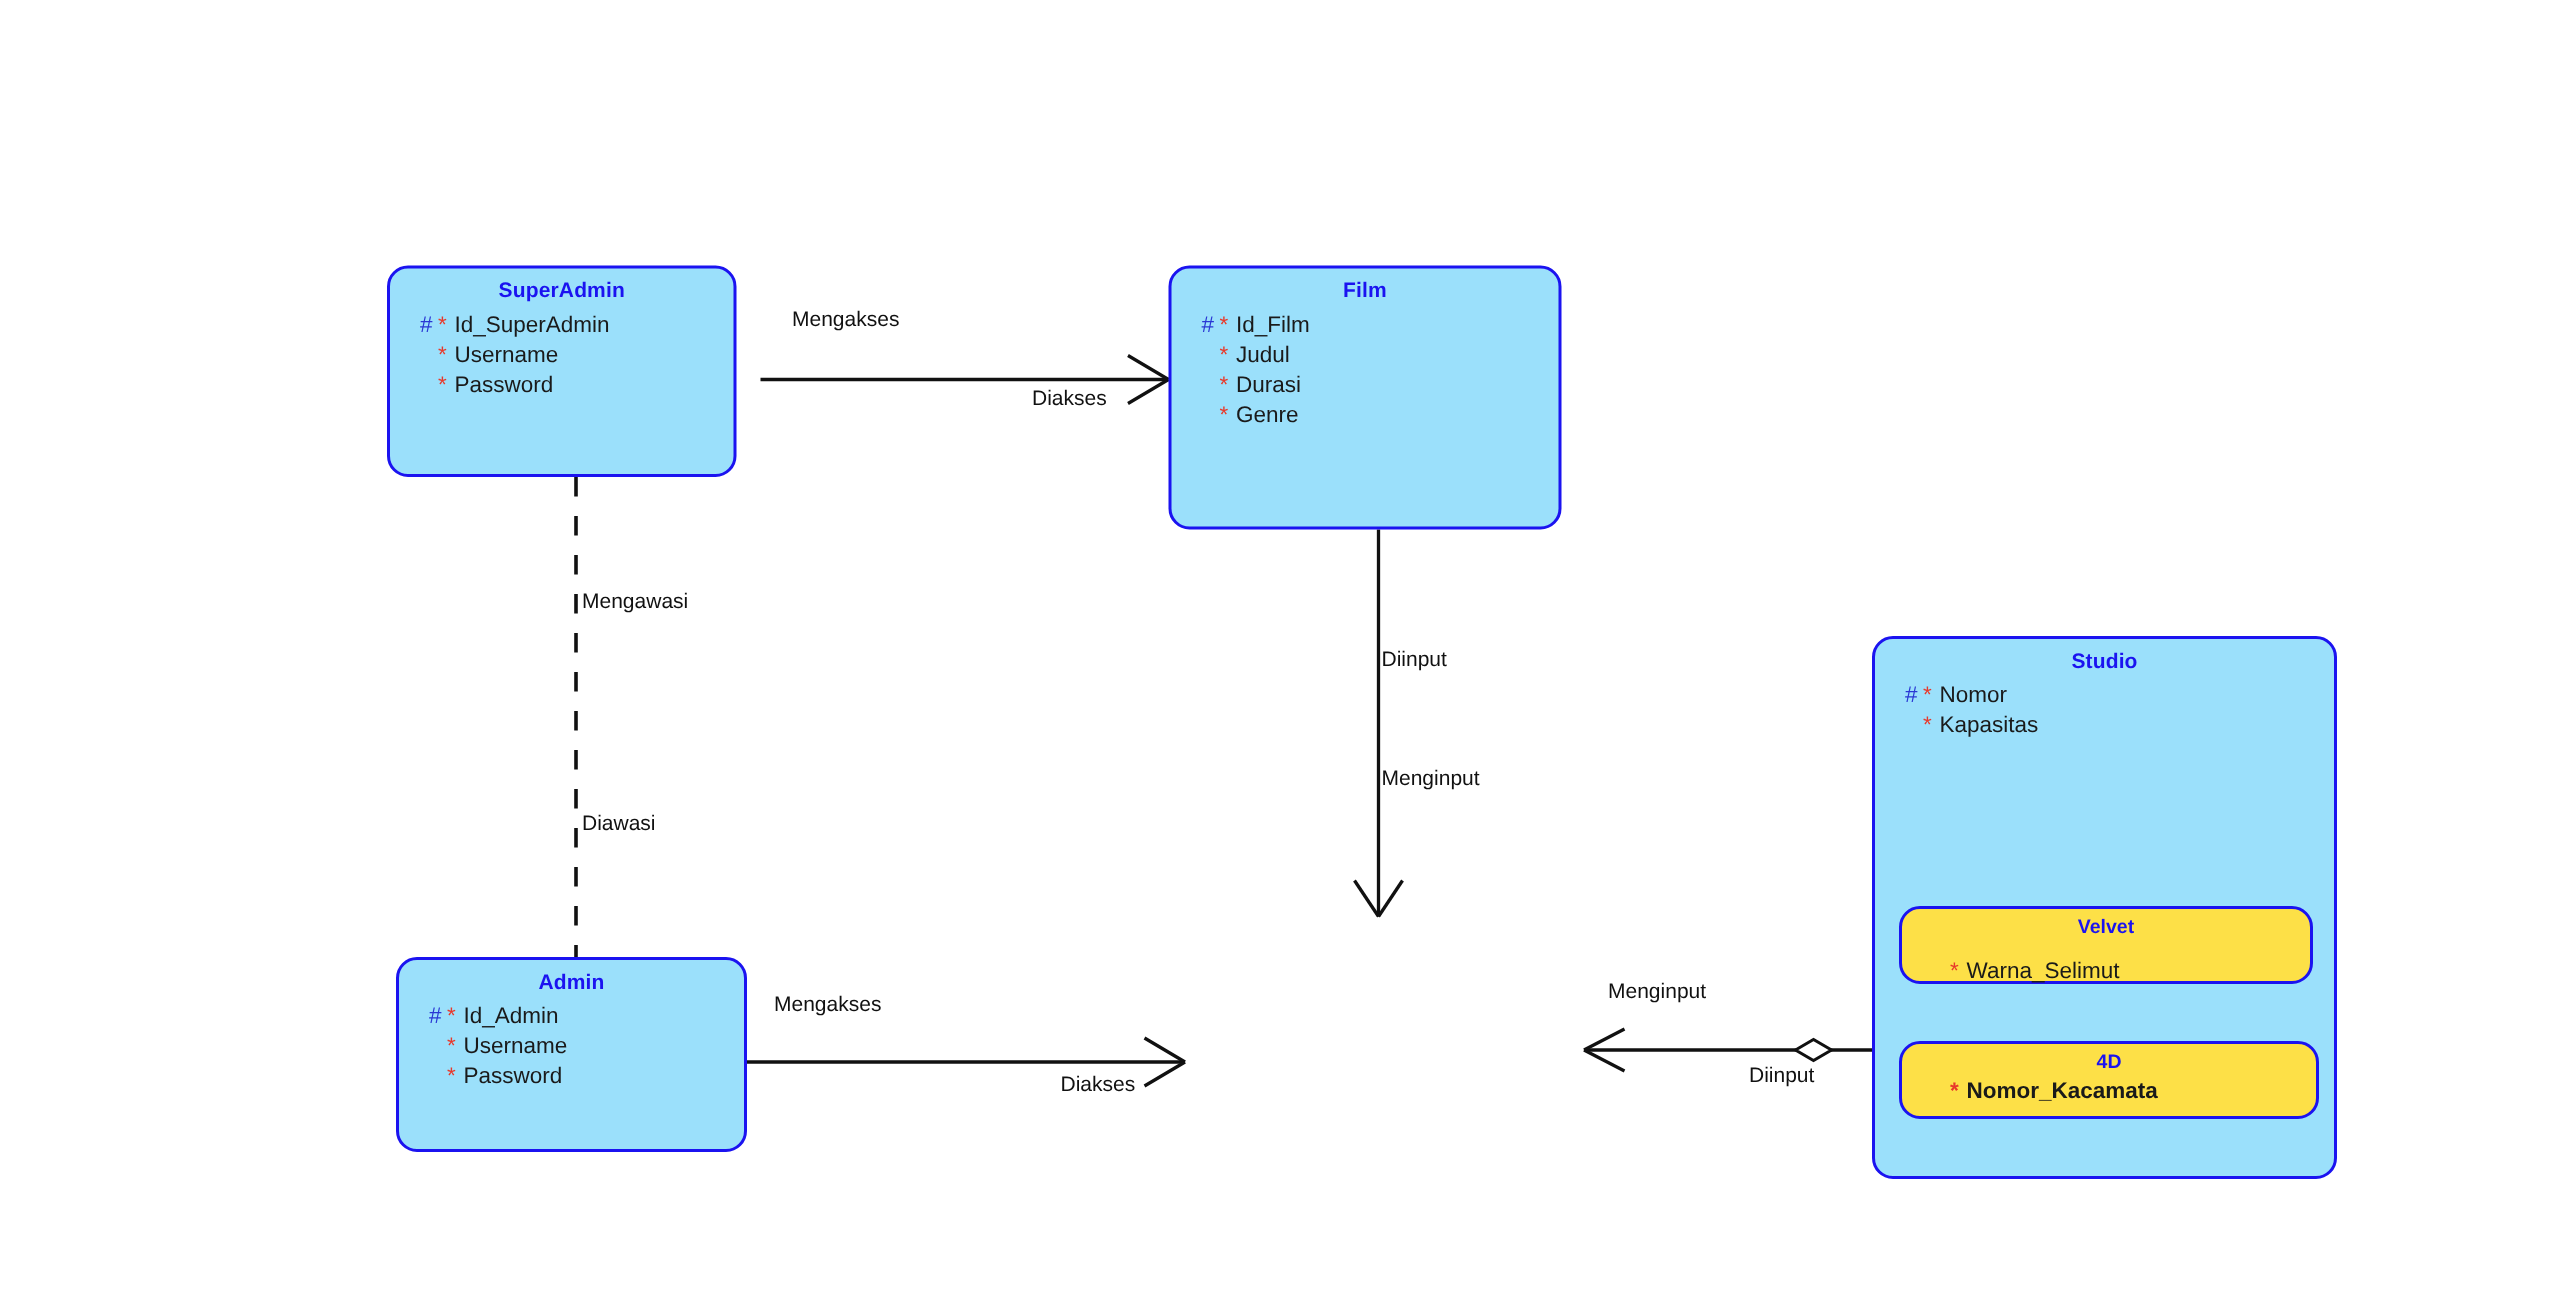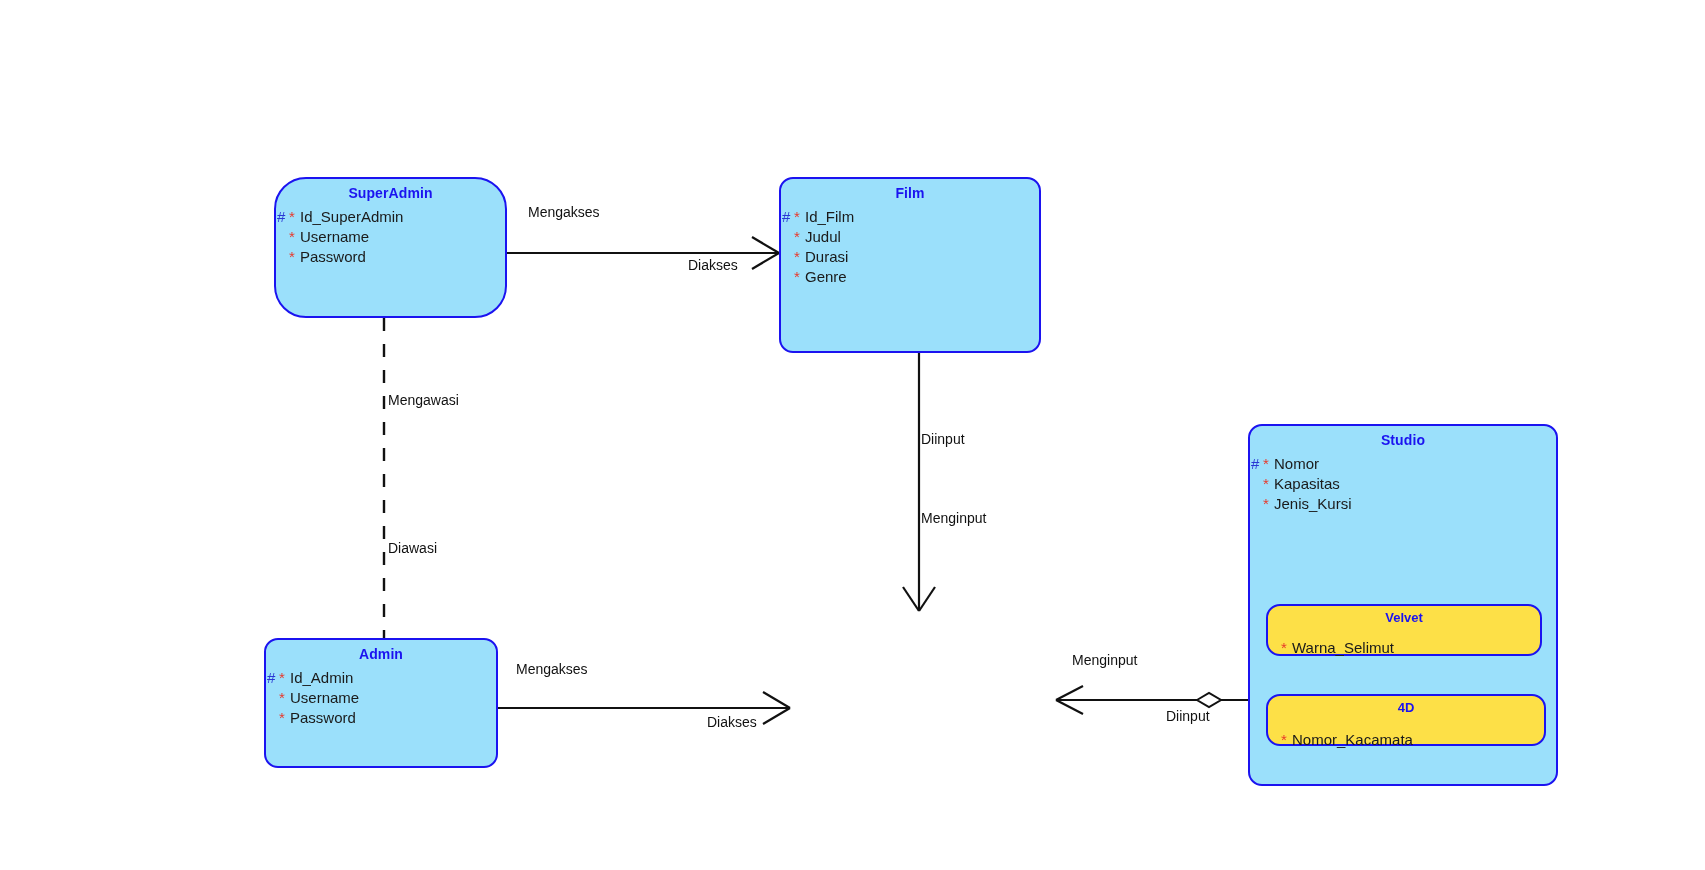--- a/index.html
+++ b/index.html
@@ -44,21 +44,21 @@
   .attr-list {
     margin: 6px 0 0 0;
     padding: 0;
     list-style: none;
   }
   .attr {
     font-size: 15px;
     color: #1a1a1a;
     line-height: 20px;
     white-space: nowrap;
-    padding-left: 1px;
+    padding-left: 20px;
   }
   .pk-mark {
     color: #2a37d4;
     display: inline-block;
     width: 12px;
   }
   .pk-mark.blank {
     color: transparent;
   }
   .req-mark {
@@ -121,21 +121,21 @@
     </g>
 
     <g>
       <path d="M 1056 700 L 1248 700" stroke="#111111" stroke-width="2.2" fill="none"></path>
       <path d="M 1056 700 L 1083 686" stroke="#111111" stroke-width="2.2" fill="none"></path>
       <path d="M 1056 700 L 1083 714" stroke="#111111" stroke-width="2.2" fill="none"></path>
       <path d="M 1197 700 L 1209 693 L 1221 700 L 1209 707 Z" stroke="#111111" stroke-width="2" fill="#ffffff"></path>
     </g>
   </svg>
 
-  <div class="entity" style="left:274px; top:177px; width:233px; height:141px;border-radius:32px;">
+  <div class="entity" style="left:258px; top:177px; width:233px; height:141px;">
     <div class="entity-title">SuperAdmin</div>
     <ul class="attr-list">
       <li class="attr">
         <span class="pk-mark">#</span><span class="req-mark">*</span><span class="attr-name">Id_SuperAdmin</span>
       </li>
       <li class="attr">
         <span class="pk-mark blank"></span><span class="req-mark">*</span><span class="attr-name">Username</span>
       </li>
       <li class="attr">
         <span class="pk-mark blank"></span><span class="req-mark">*</span><span class="attr-name">Password</span>
@@ -178,38 +178,35 @@
 
 
   <div class="entity" style="left:1248px; top:424px; width:310px; height:362px;">
     <div class="entity-title">Studio</div>
     <ul class="attr-list">
       <li class="attr">
         <span class="pk-mark">#</span><span class="req-mark">*</span><span class="attr-name">Nomor</span>
       </li>
       <li class="attr">
         <span class="pk-mark blank"></span><span class="req-mark">*</span><span class="attr-name">Kapasitas</span>
-      </li>
-      <li class="attr">
-        <span class="pk-mark blank"></span><span class="req-mark">*</span><span class="attr-name">Jenis_Kursi</span>
       </li>
     </ul>
 
     <div class="sub-entity" style="left:16px; top:178px; width:276px; height:52px;">
       <div class="sub-title">Velvet</div>
       <ul class="attr-list" style="margin-top:13px;">
         <li class="attr">
           <span class="pk-mark blank"></span><span class="req-mark">*</span><span class="attr-name">Warna_Selimut</span>
         </li>
       </ul>
     </div>
 
     <div class="sub-entity" style="left:16px; top:268px; width:280px; height:52px;">
       <div class="sub-title">4D</div>
-      <ul class="attr-list" style="margin-top:15px;">
+      <ul class="attr-list" style="margin-top:3px;font-weight:bold;">
         <li class="attr">
           <span class="pk-mark blank"></span><span class="req-mark">*</span><span class="attr-name">Nomor_Kacamata</span>
         </li>
       </ul>
     </div>
   </div>
 
   <div class="edge-label" style="left:528px; top:204px;">Mengakses</div>
 
   <div class="edge-label" style="left:688px; top:257px;">Diakses</div>

